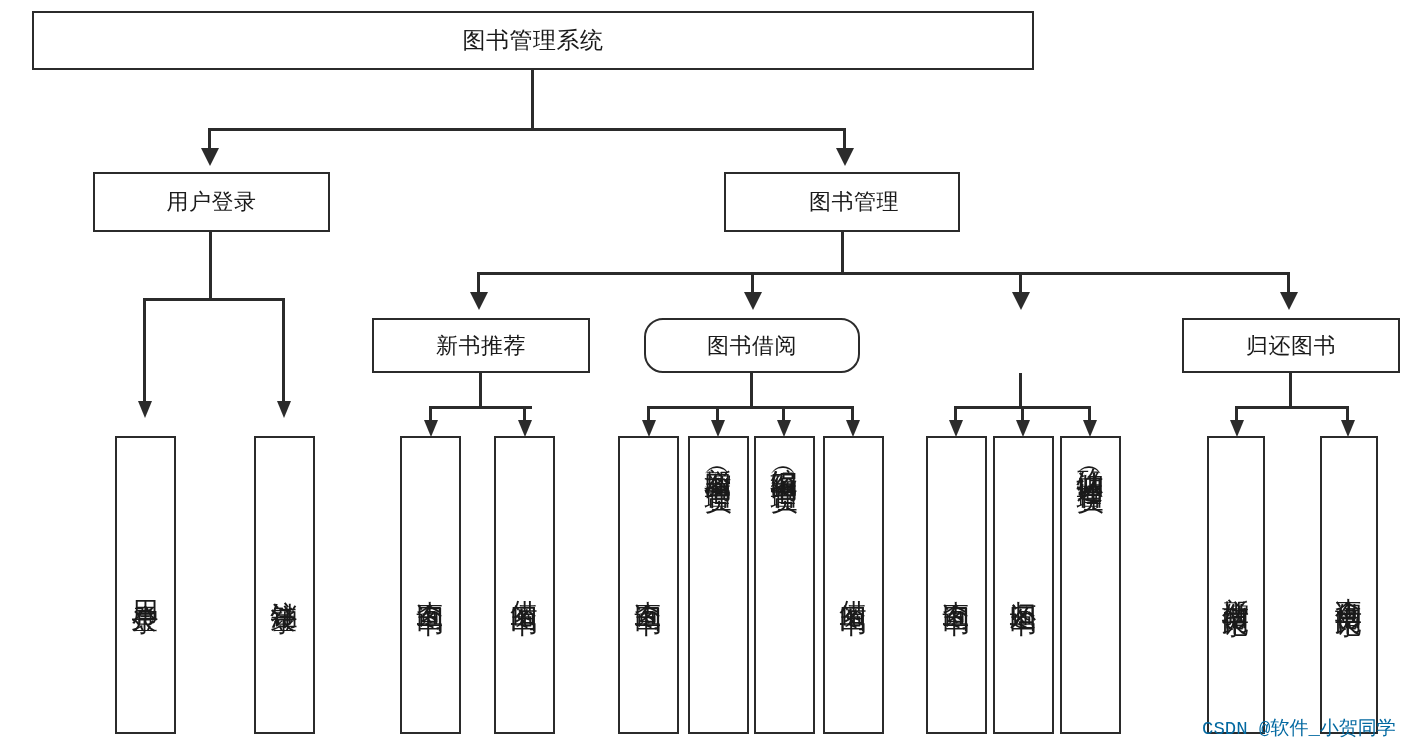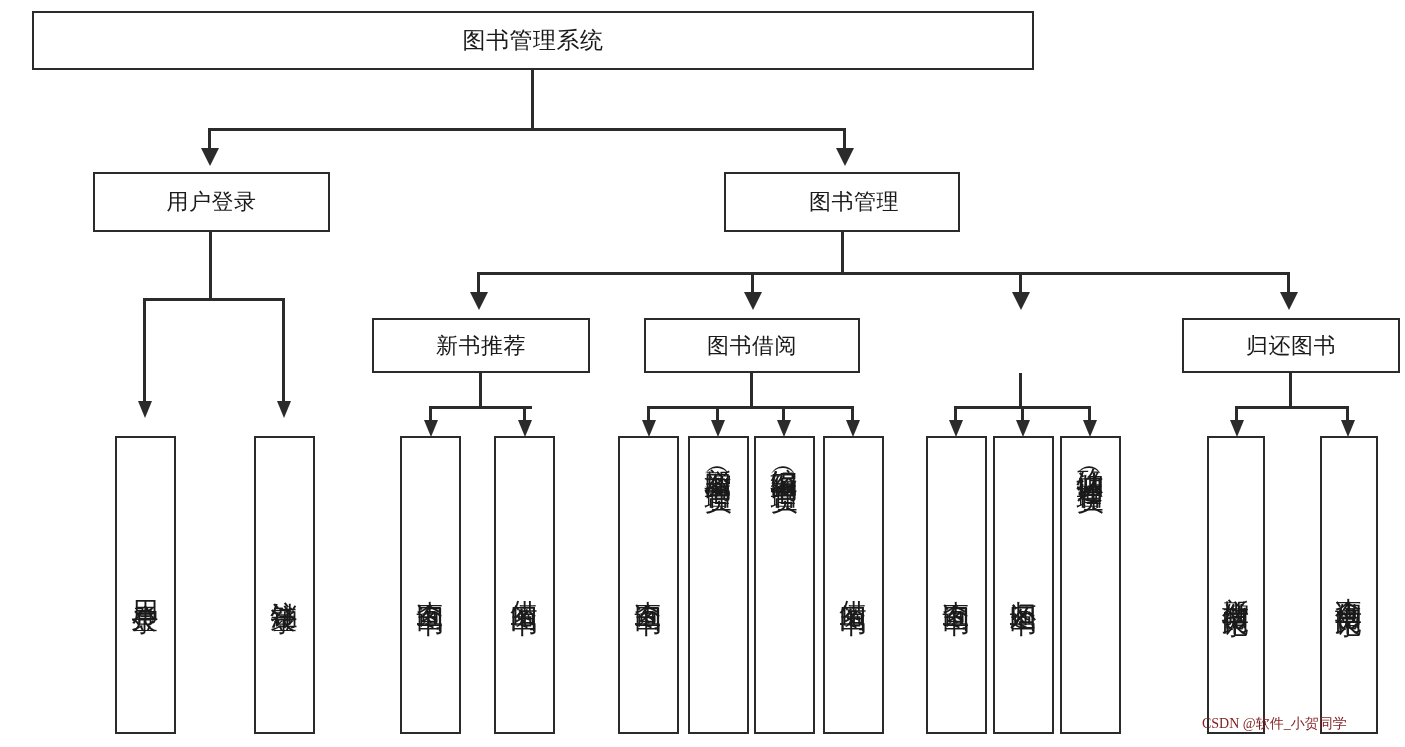--- a/index.html
+++ b/index.html
@@ -70,23 +70,23 @@
     border-right: 9px solid transparent;
     border-top: 18px solid #2b2b2b;
   }
   .arrow.slim {
     border-left-width: 7px;
     border-right-width: 7px;
     border-top-width: 17px;
   }
   #watermark {
     position: absolute;
-    font-family: Liberation Serif, serif;
-    font-size: 14px;
-    color: #7f1d1d;
+    font-family: Liberation Mono, monospace;
+    font-size: 19px;
+    color: #0369a1;
     white-space: nowrap;
     pointer-events: none;
   }
 </style>
 </head>
 <body>
 
 <div id="canvas">
 
   <div class="node horiz root" style="left:20px; top:11px; width:1002px; height:59px;">
@@ -122,21 +122,21 @@
   <div class="conn vline" style="left:739px; top:272px; width:3px; height:22px;"></div>
   <div class="arrow" style="left:732px; top:292px;"></div>
   <div class="conn vline" style="left:1007px; top:272px; width:3px; height:22px;"></div>
   <div class="arrow" style="left:1000px; top:292px;"></div>
   <div class="conn vline" style="left:1275px; top:272px; width:3px; height:22px;"></div>
   <div class="arrow" style="left:1268px; top:292px;"></div>
 
   <div class="node horiz" style="left:360px; top:318px; width:218px; height:55px;">
     <span class="label">新书推荐</span>
   </div>
-  <div class="node horiz" style="left:632px; top:318px; width:216px; height:55px;">
+  <div class="node horiz" style="left:632px; top:318px; width:216px; height:55px;border-radius:19px;">
     <span class="label">图书借阅</span>
   </div>
   <div class="node horiz" style="left:1170px; top:318px; width:218px; height:55px;">
     <span class="label">归还图书</span>
   </div>
 
   <div class="conn vline" style="left:467px; top:373px; width:3px; height:36px;"></div>
   <div class="conn hline" style="left:417px; top:406px; width:103px; height:3px;"></div>
   <div class="conn vline" style="left:417px; top:406px; width:3px; height:16px;"></div>
   <div class="arrow slim" style="left:412px; top:420px;"></div>

